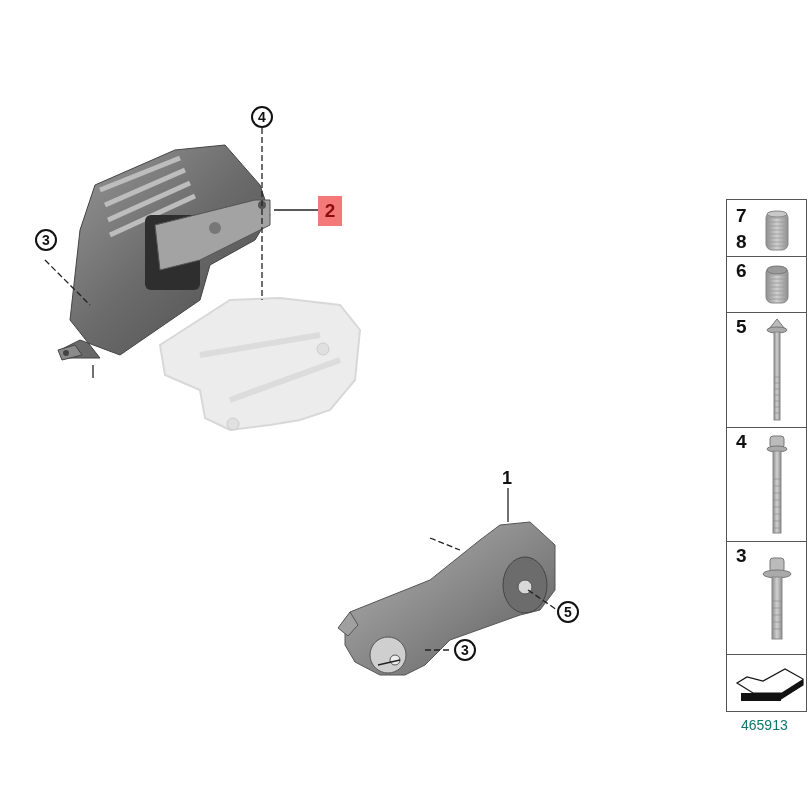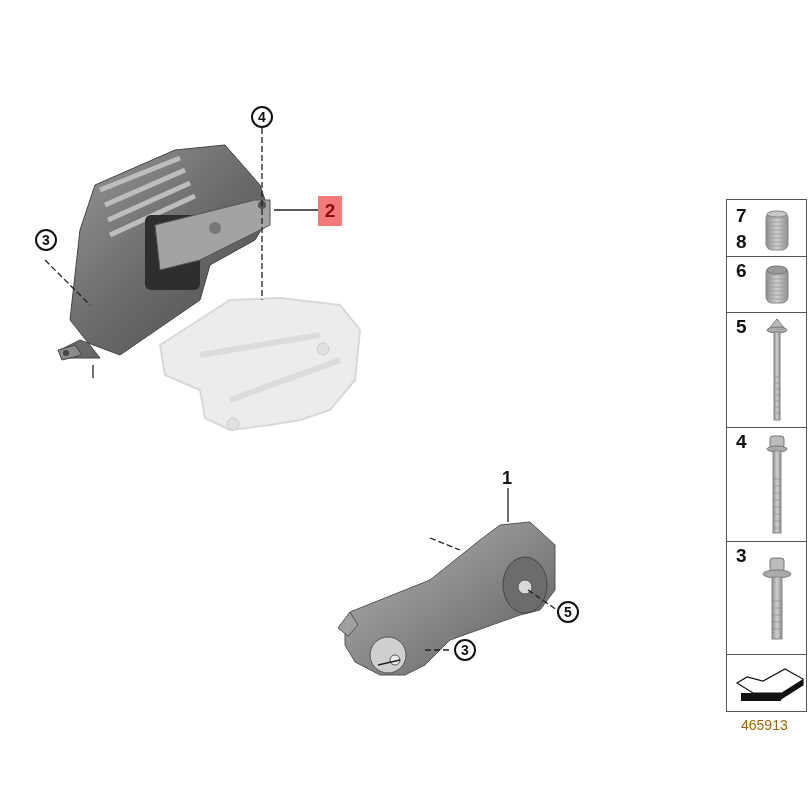--- a/index.html
+++ b/index.html
@@ -7,21 +7,21 @@
   .canvas{position:absolute;left:0;top:0;width:811px;height:811px;}
   .callout{position:absolute;width:22px;height:22px;border:2px solid #111;border-radius:50%;background:#fff;
     display:flex;align-items:center;justify-content:center;font-weight:bold;font-size:14px;color:#111;box-sizing:border-box;}
   .label-plain{position:absolute;font-weight:bold;font-size:18px;color:#111;}
   .label-hl{position:absolute;background:#f47a7a;color:#8a0e0e;font-weight:bold;font-size:19px;width:24px;height:30px;
     display:flex;align-items:center;justify-content:center;}
   .legend{position:absolute;left:726px;top:199px;width:81px;height:513px;border:1px solid #555;box-sizing:border-box;}
   .row{position:absolute;left:0;width:100%;border-bottom:1px solid #555;box-sizing:border-box;}
   .row .num{position:absolute;left:9px;font-weight:bold;font-size:19px;color:#111;line-height:20px;}
   .row svg{position:absolute;}
-  .docnum{position:absolute;left:741px;top:717px;font-size:14px;color:#a16207;}
+  .docnum{position:absolute;left:741px;top:717px;font-size:14px;color:#0f766e;}
 </style>
 </head>
 <body>
 
 <div class="canvas">
   <svg width="811" height="811" viewBox="0 0 811 811" style="position:absolute;left:0;top:0">
     <defs>
       <linearGradient id="gDark" x1="0" y1="0" x2="1" y2="1">
         <stop offset="0" stop-color="#9a9a9a"></stop>
           <stop offset="0.5" stop-color="#6b6b6b"></stop>

